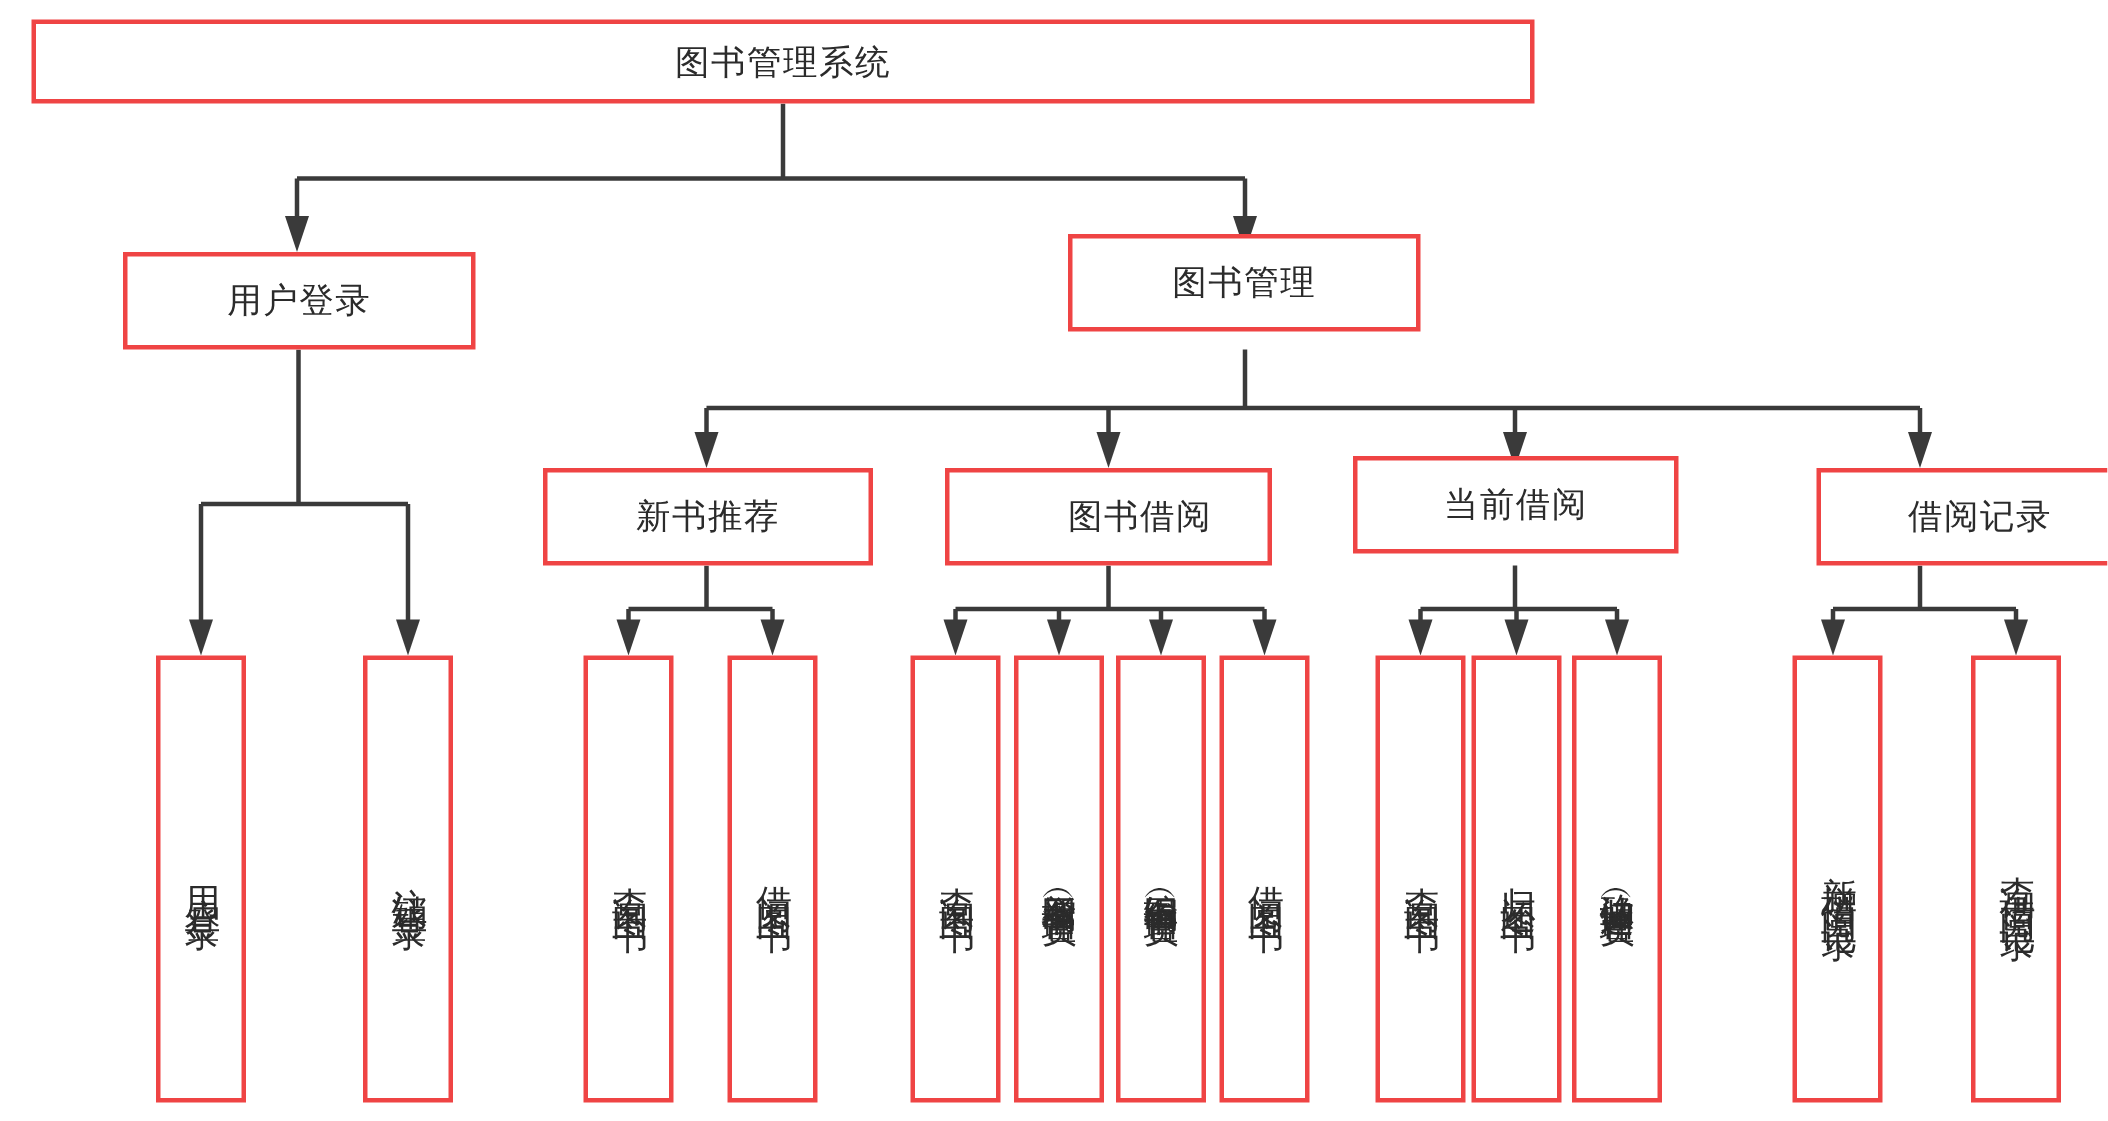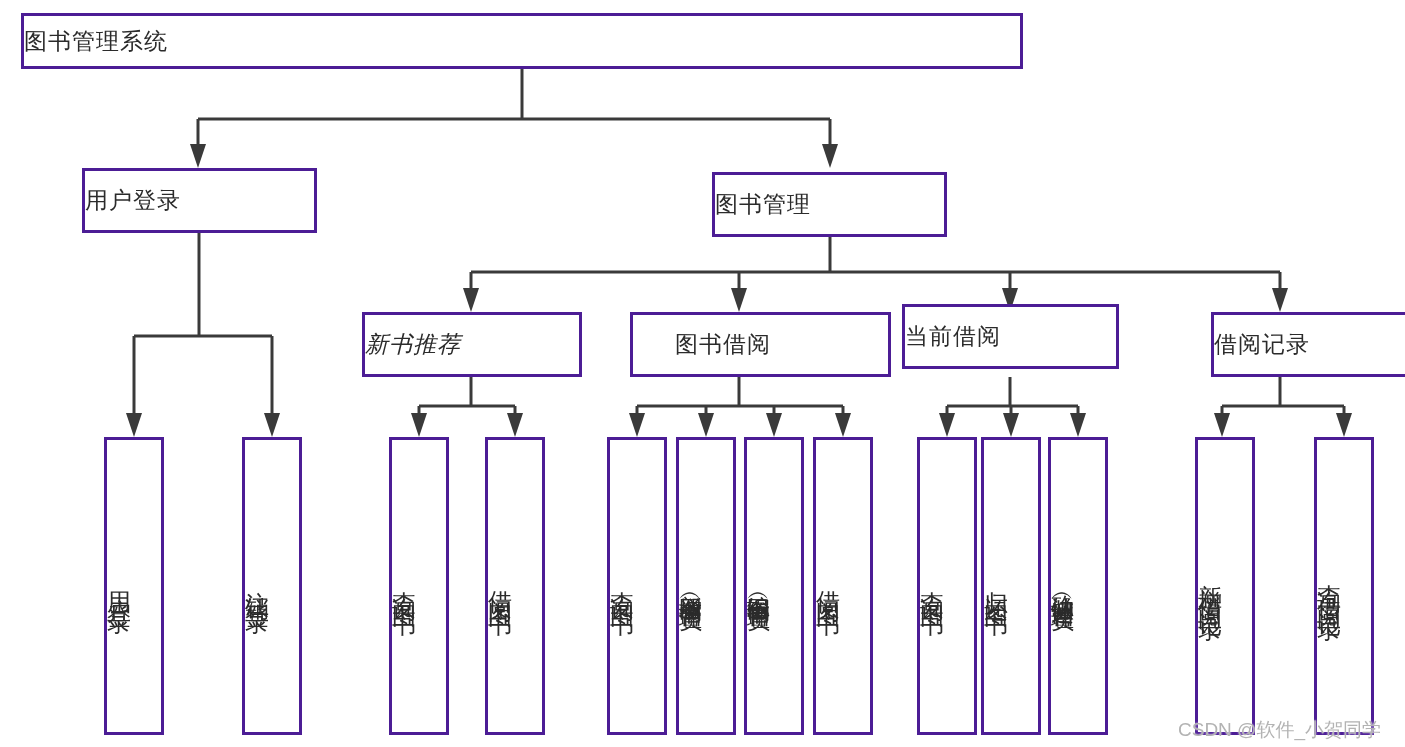--- a/index.html
+++ b/index.html
@@ -17,25 +17,25 @@
   }
   .connectors {
     position: absolute;
     left: 0; top: 0;
     width: 1405px; height: 747px;
     pointer-events: none;
   }
   .box {
     position: absolute;
     box-sizing: border-box;
-    border: 3px solid #4c1d95;
+    border: 3px solid #ef4444;
     background: #ffffff;
     display: flex;
     align-items: center;
-    justify-content: flex-start;
+    justify-content: center;
     color: #2b2b2b;
     font-size: 23px;
     letter-spacing: 1px;
     z-index: 2;
   }
   .leaf .vtext {
     writing-mode: vertical-rl;
     text-orientation: mixed;
     font-size: 24px;
     letter-spacing: 7px;
@@ -128,28 +128,28 @@
     </g>
   </svg>
 
   <div class="box" style="left:21px; top:13px; width:1002px; height:56px;">
     <span>图书管理系统</span>
   </div>
 
   <div class="box" style="left:82px; top:168px; width:235px; height:65px;">
     <span>用户登录</span>
   </div>
-  <div class="box" style="left:712px; top:172px; width:235px; height:65px;">
+  <div class="box" style="left:712px; top:156px; width:235px; height:65px;">
     <span>图书管理</span>
   </div>
 
-  <div class="box" style="left:362px; top:312px; width:220px; height:65px;font-style:italic;">
+  <div class="box" style="left:362px; top:312px; width:220px; height:65px;">
     <span>新书推荐</span>
   </div>
-  <div class="box" style="left:630px; top:312px; width:261px; height:65px;padding-left:42px;">
+  <div class="box" style="left:630px; top:312px; width:218px; height:65px;padding-left:42px;">
     <span>图书借阅</span>
   </div>
   <div class="box" style="left:902px; top:304px; width:217px; height:65px;">
     <span>当前借阅</span>
   </div>
   <div class="box" style="left:1171px; top:312px; width:218px; height:65px;margin-left:40px;">
     <span>借阅记录</span>
   </div>
 
   <div class="box leaf" style="left:104px; top:437px; width:60px; height:298px;">
@@ -189,15 +189,14 @@
     <span class="vtext tight">确认归还（管理员）</span>
   </div>
 
   <div class="box leaf" style="left:1195px; top:437px; width:60px; height:298px;">
     <span class="vtext">新增借阅记录</span>
   </div>
   <div class="box leaf" style="left:1314px; top:437px; width:60px; height:298px;">
     <span class="vtext">查询借阅记录</span>
   </div>
 
-  <div class="watermark">CSDN @软件_小贺同学</div>
 
 </div>
 
 </body></html>

